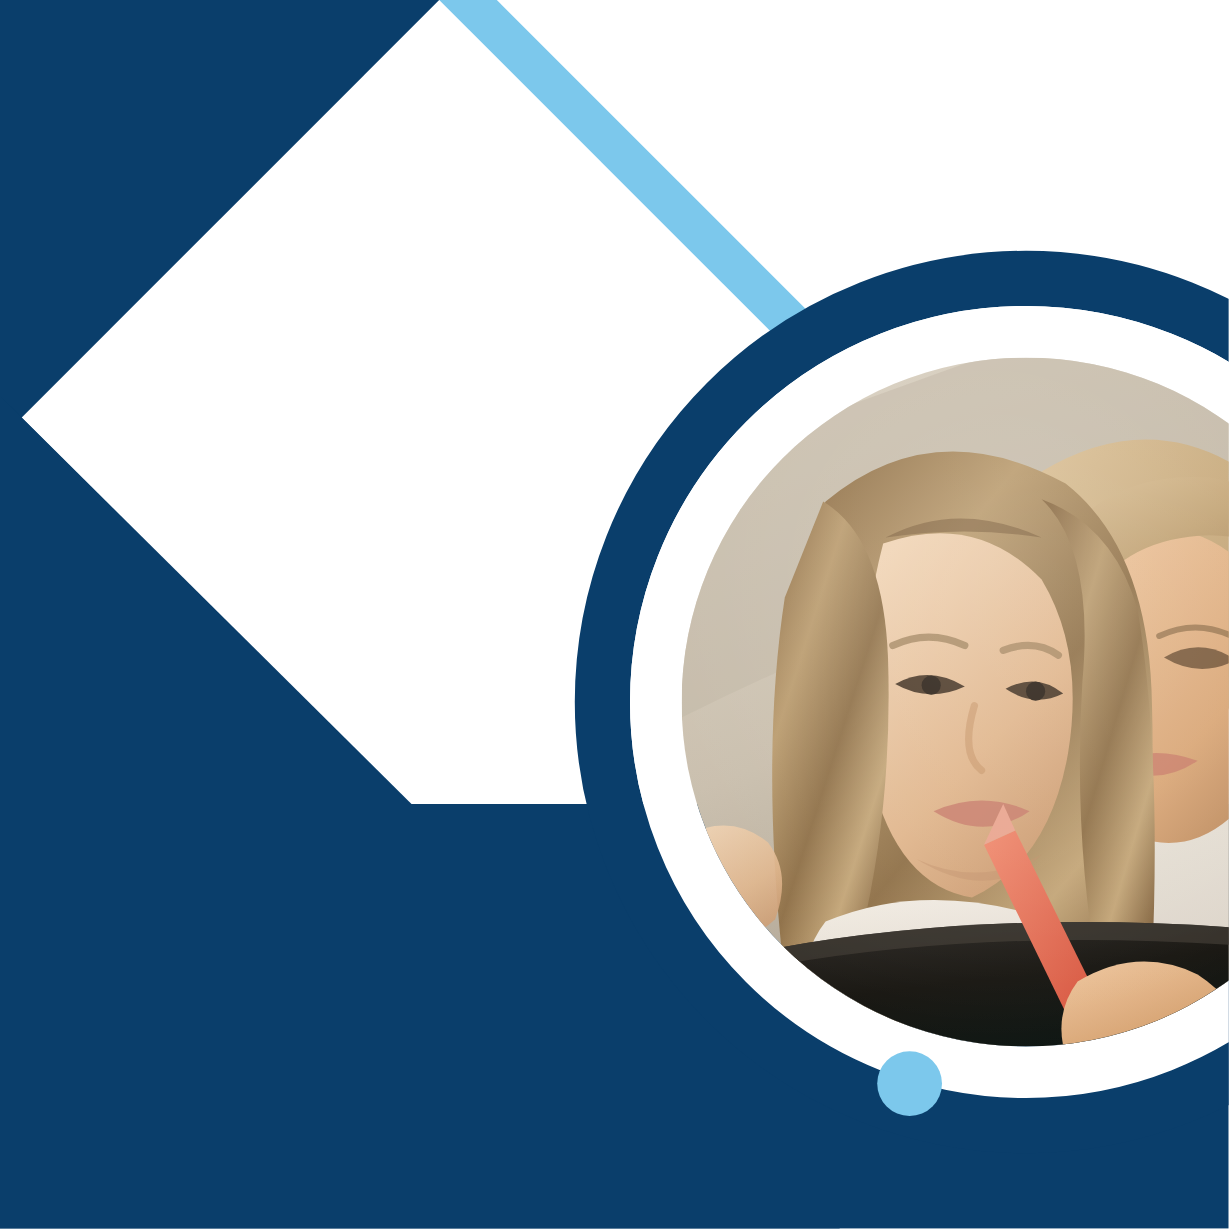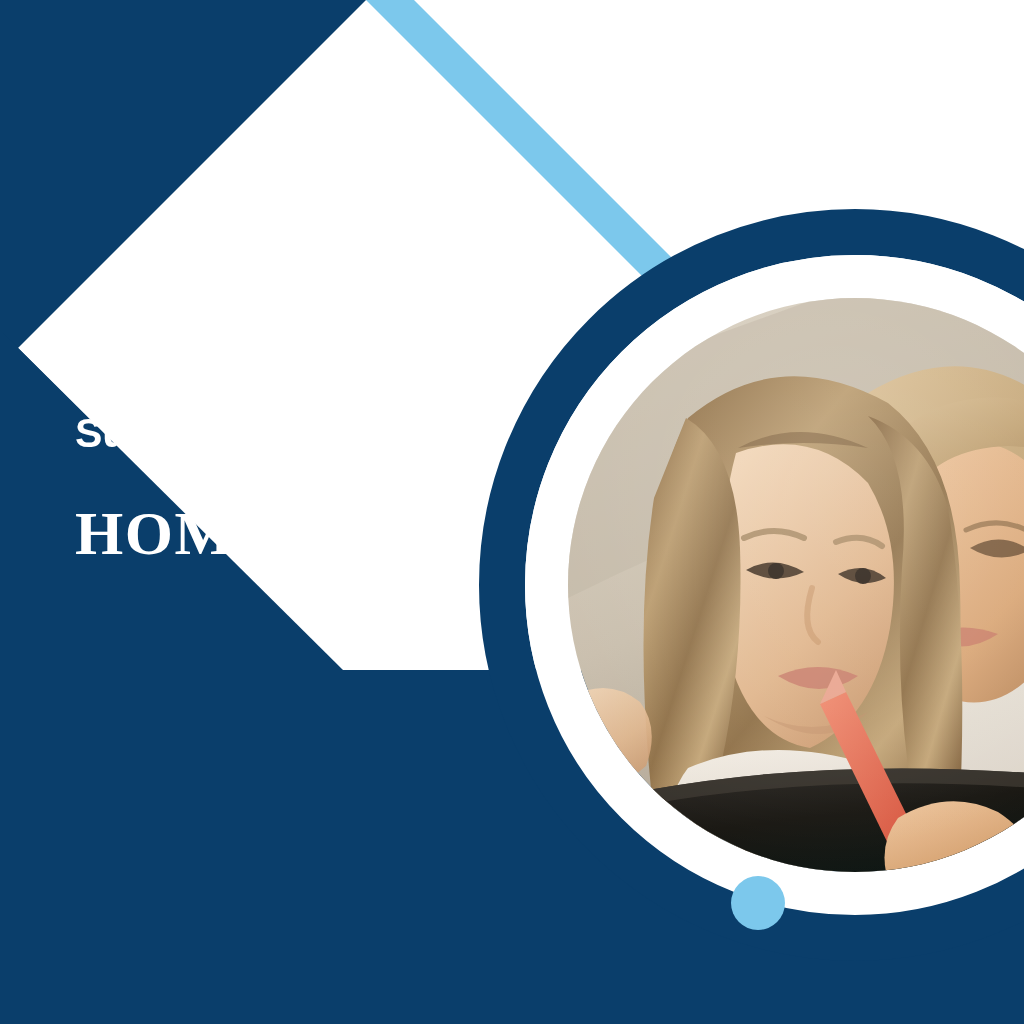--- a/index.html
+++ b/index.html
@@ -192,21 +192,14 @@
 
       <path d="M252 406 L278 394 L352 544 L326 558 Z" fill="url(#pencilGrad)"></path>
       <path d="M252 406 L278 394 L268 372 Z" fill="#E9A48E"></path>
 
       <path d="M330 520 Q380 490 430 514 Q470 540 464 574 L318 574 Q312 544 330 520 Z" fill="url(#momSkin)"></path>
 
       <rect x="0" y="0" width="574" height="574" fill="url(#softLight)"></rect>
     </svg>
   </div>
 
-  <div class="headline-block">
-    <h1 class="headline-main">
-      <span>Identifying and</span><br>
-      <span>Supporting DLD at</span>
-    </h1>
-    <div class="headline-emphasis">HOME</div>
-  </div>
 
 </div>
 
 </body></html>

